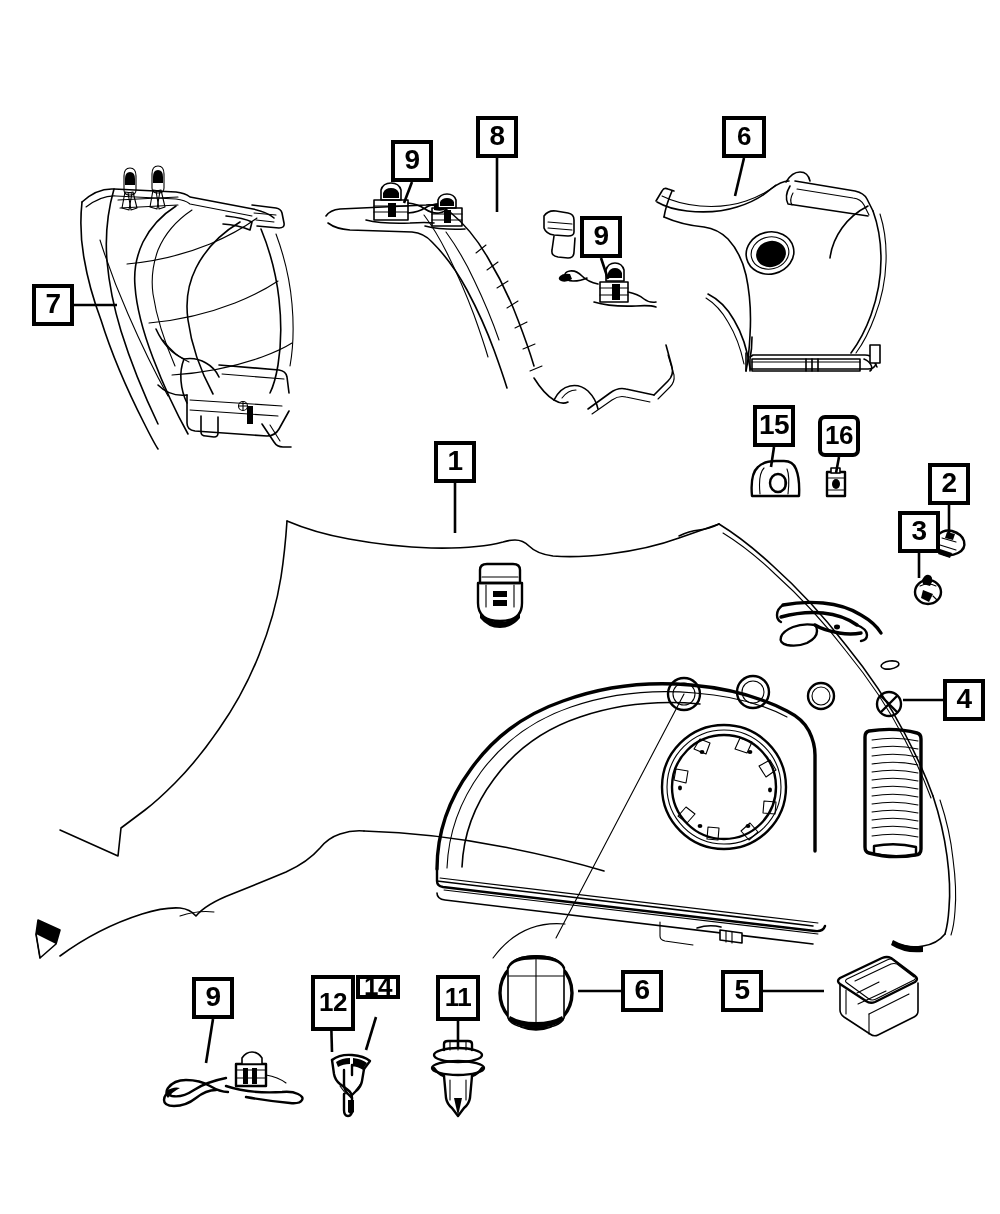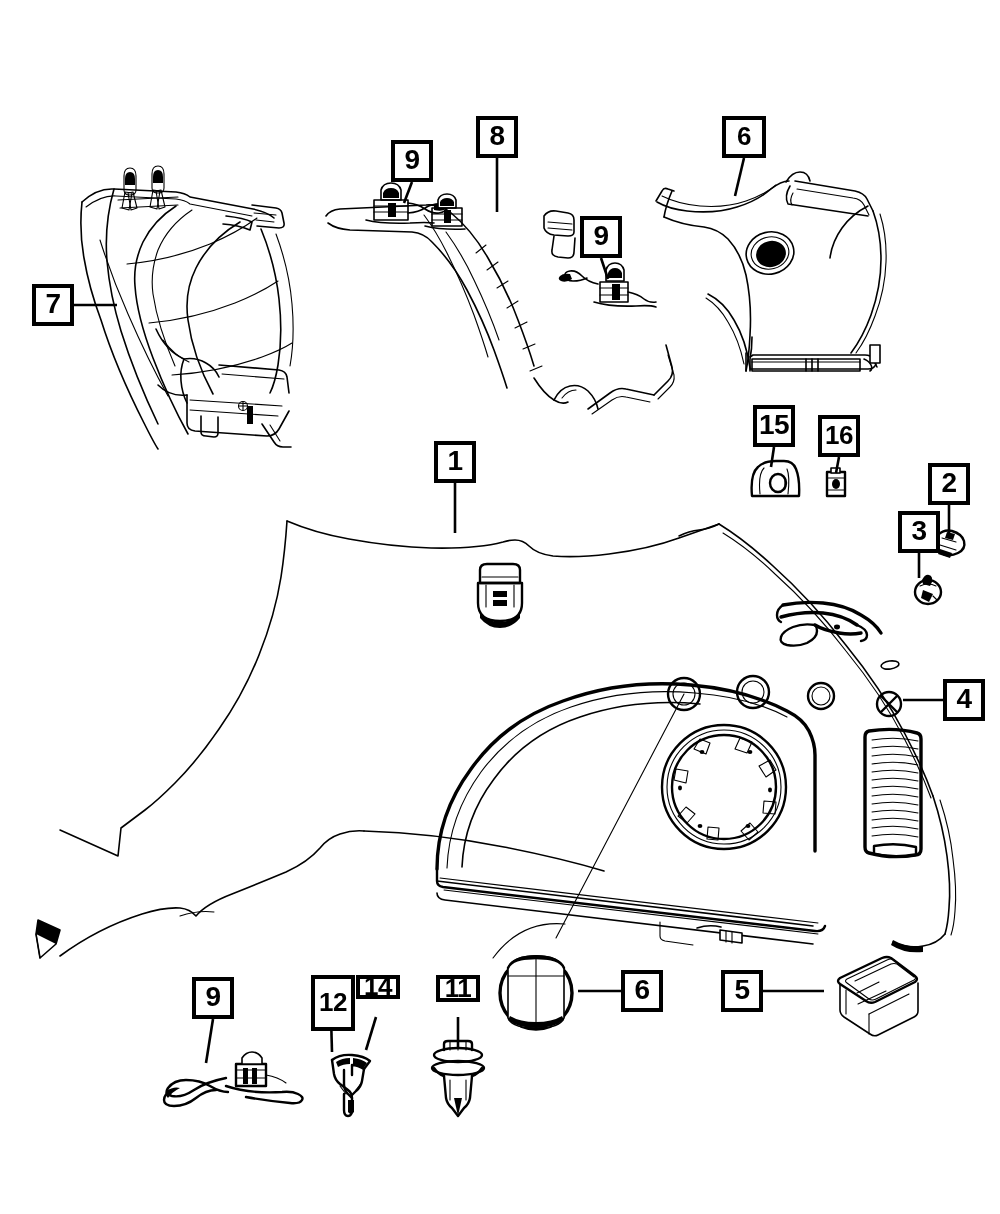--- a/index.html
+++ b/index.html
@@ -478,30 +478,30 @@
       </div>
       <div class="callout" style="left: 580px; top: 216px; width: 42px; height: 42px; font-size: 28px;">
         <span>9</span>
       </div>
       <div class="callout" style="left: 192px; top: 977px; width: 42px; height: 42px; font-size: 28px;">
         <span>9</span>
       </div>
       <div class="callout" style="left: 722px; top: 116px; width: 44px; height: 42px; font-size: 26px;">
         <span>6</span>
       </div>
-      <div class="callout" style="left: 436px; top: 975px; width: 44px; height: 27px; font-size: 26px;">
+      <div class="callout" style="left: 436px; top: 975px; width: 44px; height: 46px; font-size: 26px;">
         <span>11</span>
       </div>
       <div class="callout" style="left: 311px; top: 975px; width: 44px; height: 56px; font-size: 26px;">
         <span>12</span>
       </div>
       <div class="callout" style="left: 356px; top: 975px; width: 44px; height: 24px; font-size: 26px;">
         <span>14</span>
       </div>
       <div class="callout" style="left: 753px; top: 405px; width: 42px; height: 42px; font-size: 28px;">
         <span>15</span>
       </div>
-      <div class="callout" style="left: 818px; top: 415px; width: 42px; height: 42px; font-size: 26px;">
+      <div class="callout" style="left: 818px; top: 415px; width: 42px; height: 42px; font-size: 26px; border-radius: 7px;">
         <span>16</span>
       </div>
     </div>
 
 </div>
 
 </body></html>

